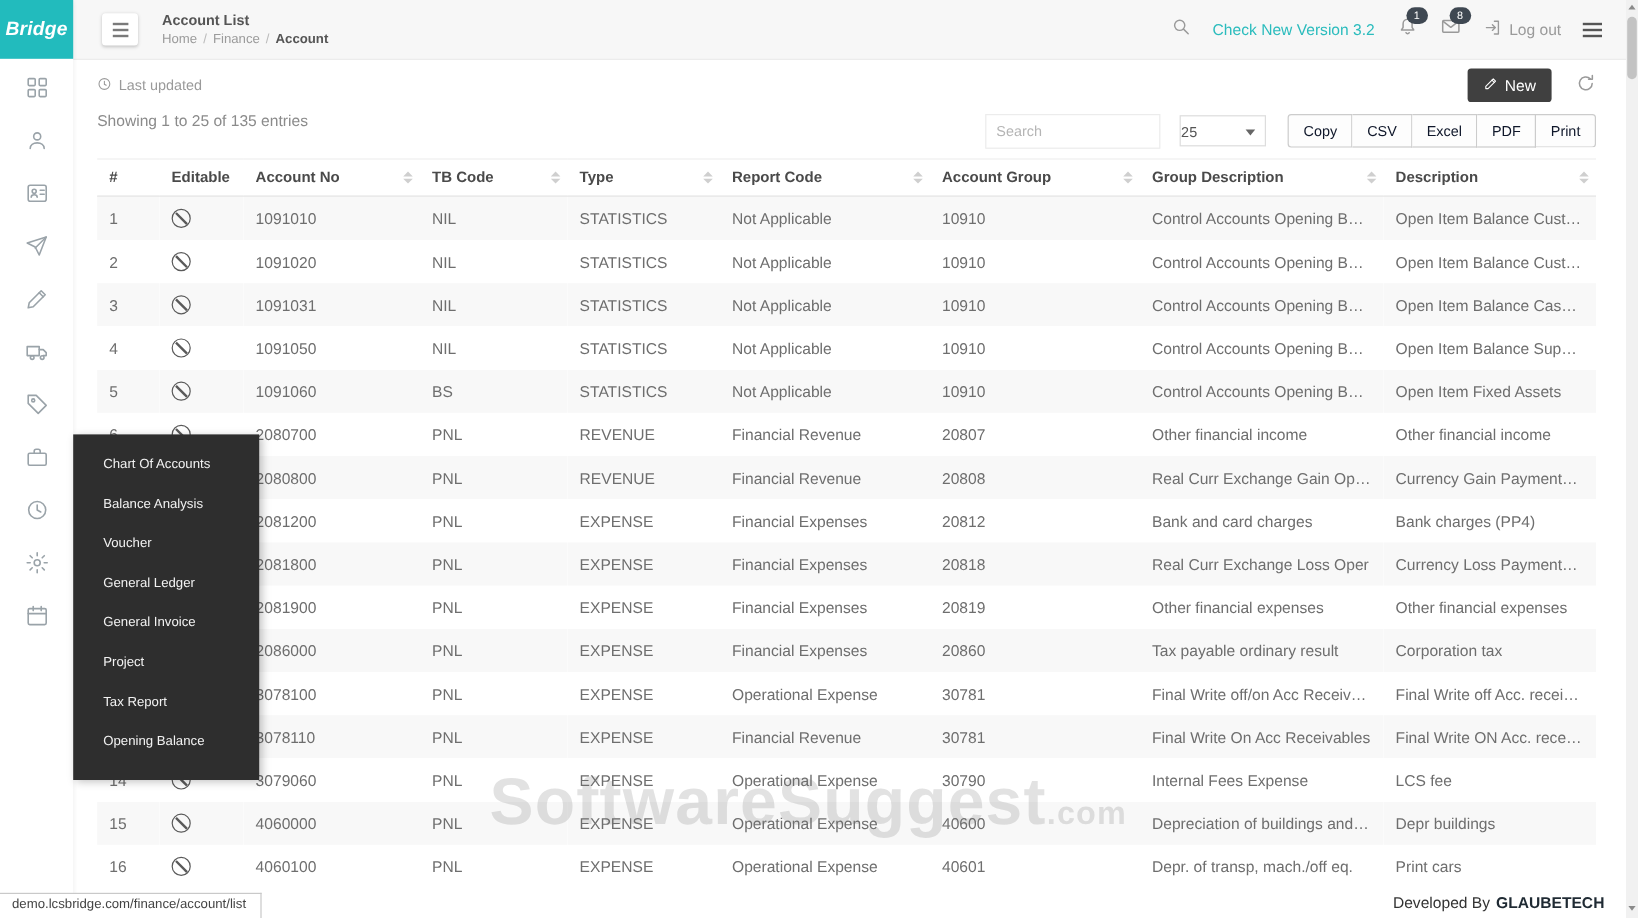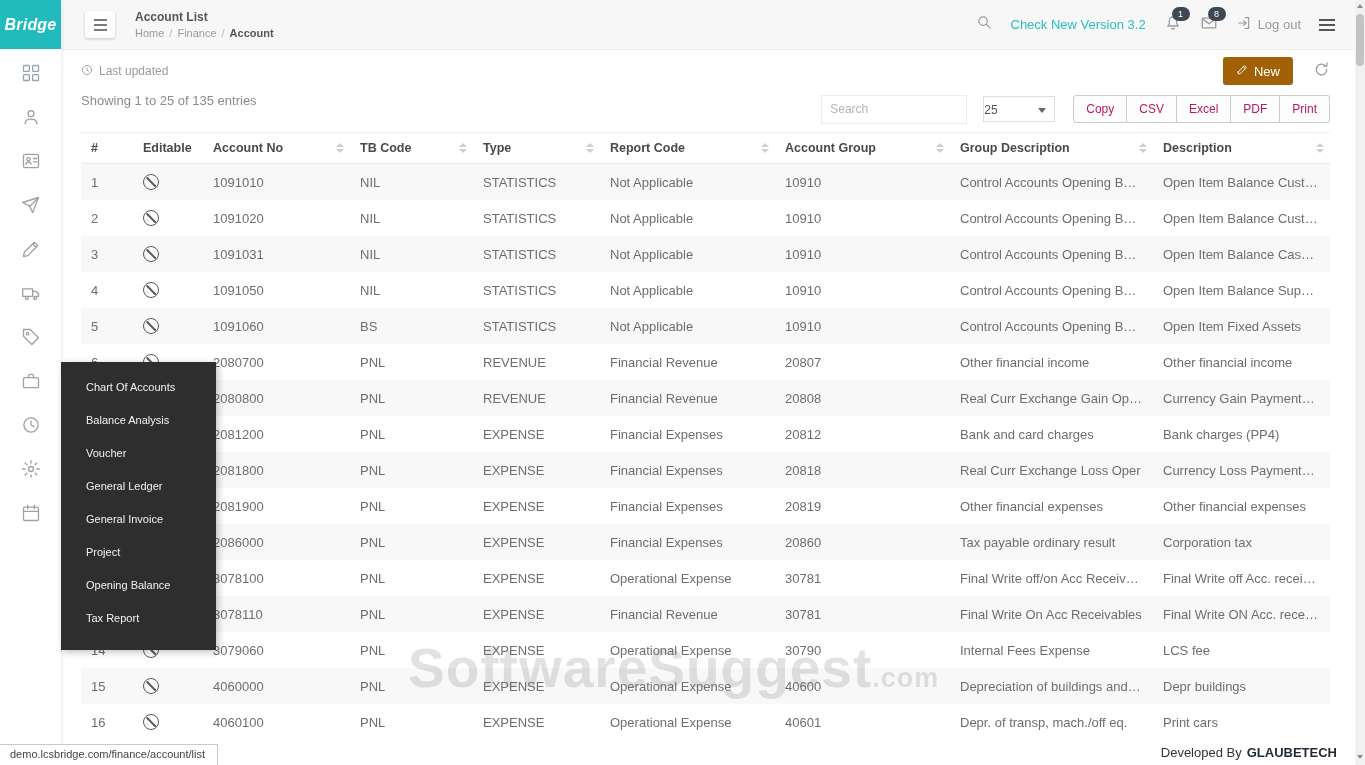--- a/index.html
+++ b/index.html
@@ -35,37 +35,37 @@
     color:#fff;font-size:9px;line-height:14px;text-align:center;padding:0 2px;}
   .logout{display:flex;gap:6px;align-items:center;color:#9a9a9a;font-size:13px;cursor:pointer;}
   .top-hamburger{display:flex;flex-direction:column;gap:3px;cursor:pointer;}
   .top-hamburger i{width:16px;height:2px;background:#555;display:block;}
 
   
   .row-toolbar{position:absolute;left:81px;top:56px;right:35px;height:30px;display:flex;align-items:center;z-index:2;}
   .last-updated{display:flex;align-items:center;gap:6px;color:#9a9a9a;font-size:12px;}
   .last-updated svg{stroke:#9a9a9a;fill:none;stroke-width:1.8;stroke-linecap:round;}
   .right-tools{margin-left:auto;display:flex;align-items:center;gap:20px;}
-  .new-btn{background:#a16207;color:#fff;font-size:13px;border:none;border-radius:3px;padding:6px 13px;
+  .new-btn{background:#404040;color:#fff;font-size:13px;border:none;border-radius:3px;padding:6px 13px;
     display:flex;align-items:center;gap:5px;cursor:pointer;}
   .new-btn svg{stroke:#fff;fill:none;stroke-width:1.7;stroke-linecap:round;stroke-linejoin:round;}
   .refresh-btn{background:none;border:none;cursor:pointer;padding:0;}
   .refresh-btn svg{stroke:#9a9a9a;fill:none;stroke-width:1.8;stroke-linecap:round;stroke-linejoin:round;}
 
   .row-controls{position:absolute;left:81px;top:93px;right:35px;height:32px;display:flex;z-index:2;}
   .showing{font-size:13px;color:#8b8b8b;}
   .controls-right{margin-left:auto;display:flex;align-items:center;}
   .search-input{width:128px;height:27px;border:1px solid #ececec;background:#fff;padding:0 8px;font-size:12px;color:#555;outline:none;}
   .search-input::placeholder{color:#b5b5b5;}
   .page-select{position:relative;width:72px;height:26px;border:1px solid #ddd;background:#fff;margin-left:16px;
     font-size:12px;color:#555;line-height:26px;cursor:pointer;box-sizing:border-box;}
   .page-select .caret{position:absolute;right:8px;top:11px;width:0;height:0;border-left:4px solid transparent;
     border-right:4px solid transparent;border-top:5px solid #666;}
   .export-group{display:flex;margin-left:18px;}
-  .exp-btn{height:28px;padding:0 12px;font-size:12px;color:#be185d;background:#fdfdfd;border:1px solid #ccc;
+  .exp-btn{height:28px;padding:0 12px;font-size:12px;color:#0f172a;background:#fdfdfd;border:1px solid #ccc;
     border-left:none;cursor:pointer;}
   .exp-btn:first-child{border-left:1px solid #ccc;border-radius:3px 0 0 3px;}
   .exp-btn:last-child{border-radius:0 3px 3px 0;}
 
   
   .table-wrap{position:absolute;left:81px;top:132px;width:1249px;z-index:1;}
   table{border-collapse:collapse;table-layout:fixed;width:100%;}
   thead th{height:30px;text-align:left;font-size:12.5px;color:#4a4a4a;font-weight:bold;padding:0 10px;
     border-top:1px solid #efefef;border-bottom:1px solid #e9e9e9;position:relative;white-space:nowrap;overflow:hidden;}
   .sort{position:absolute;right:5px;top:50%;transform:translateY(-50%);width:9px;cursor:pointer;}
@@ -485,22 +485,22 @@
     </table>
   </div>
 
   <div class="flyout">
       <a class="flyout-item">Chart Of Accounts</a>
       <a class="flyout-item">Balance Analysis</a>
       <a class="flyout-item">Voucher</a>
       <a class="flyout-item">General Ledger</a>
       <a class="flyout-item">General Invoice</a>
       <a class="flyout-item">Project</a>
+      <a class="flyout-item">Tax Report</a>
       <a class="flyout-item">Opening Balance</a>
-      <a class="flyout-item">Tax Report</a>
     </div>
 
   <div class="watermark">
     <span>SoftwareSuggest</span><span class="suffix">.com</span>
   </div>
 
   <div class="clipped-link">
       <i></i>
       <i></i>
     </div>

